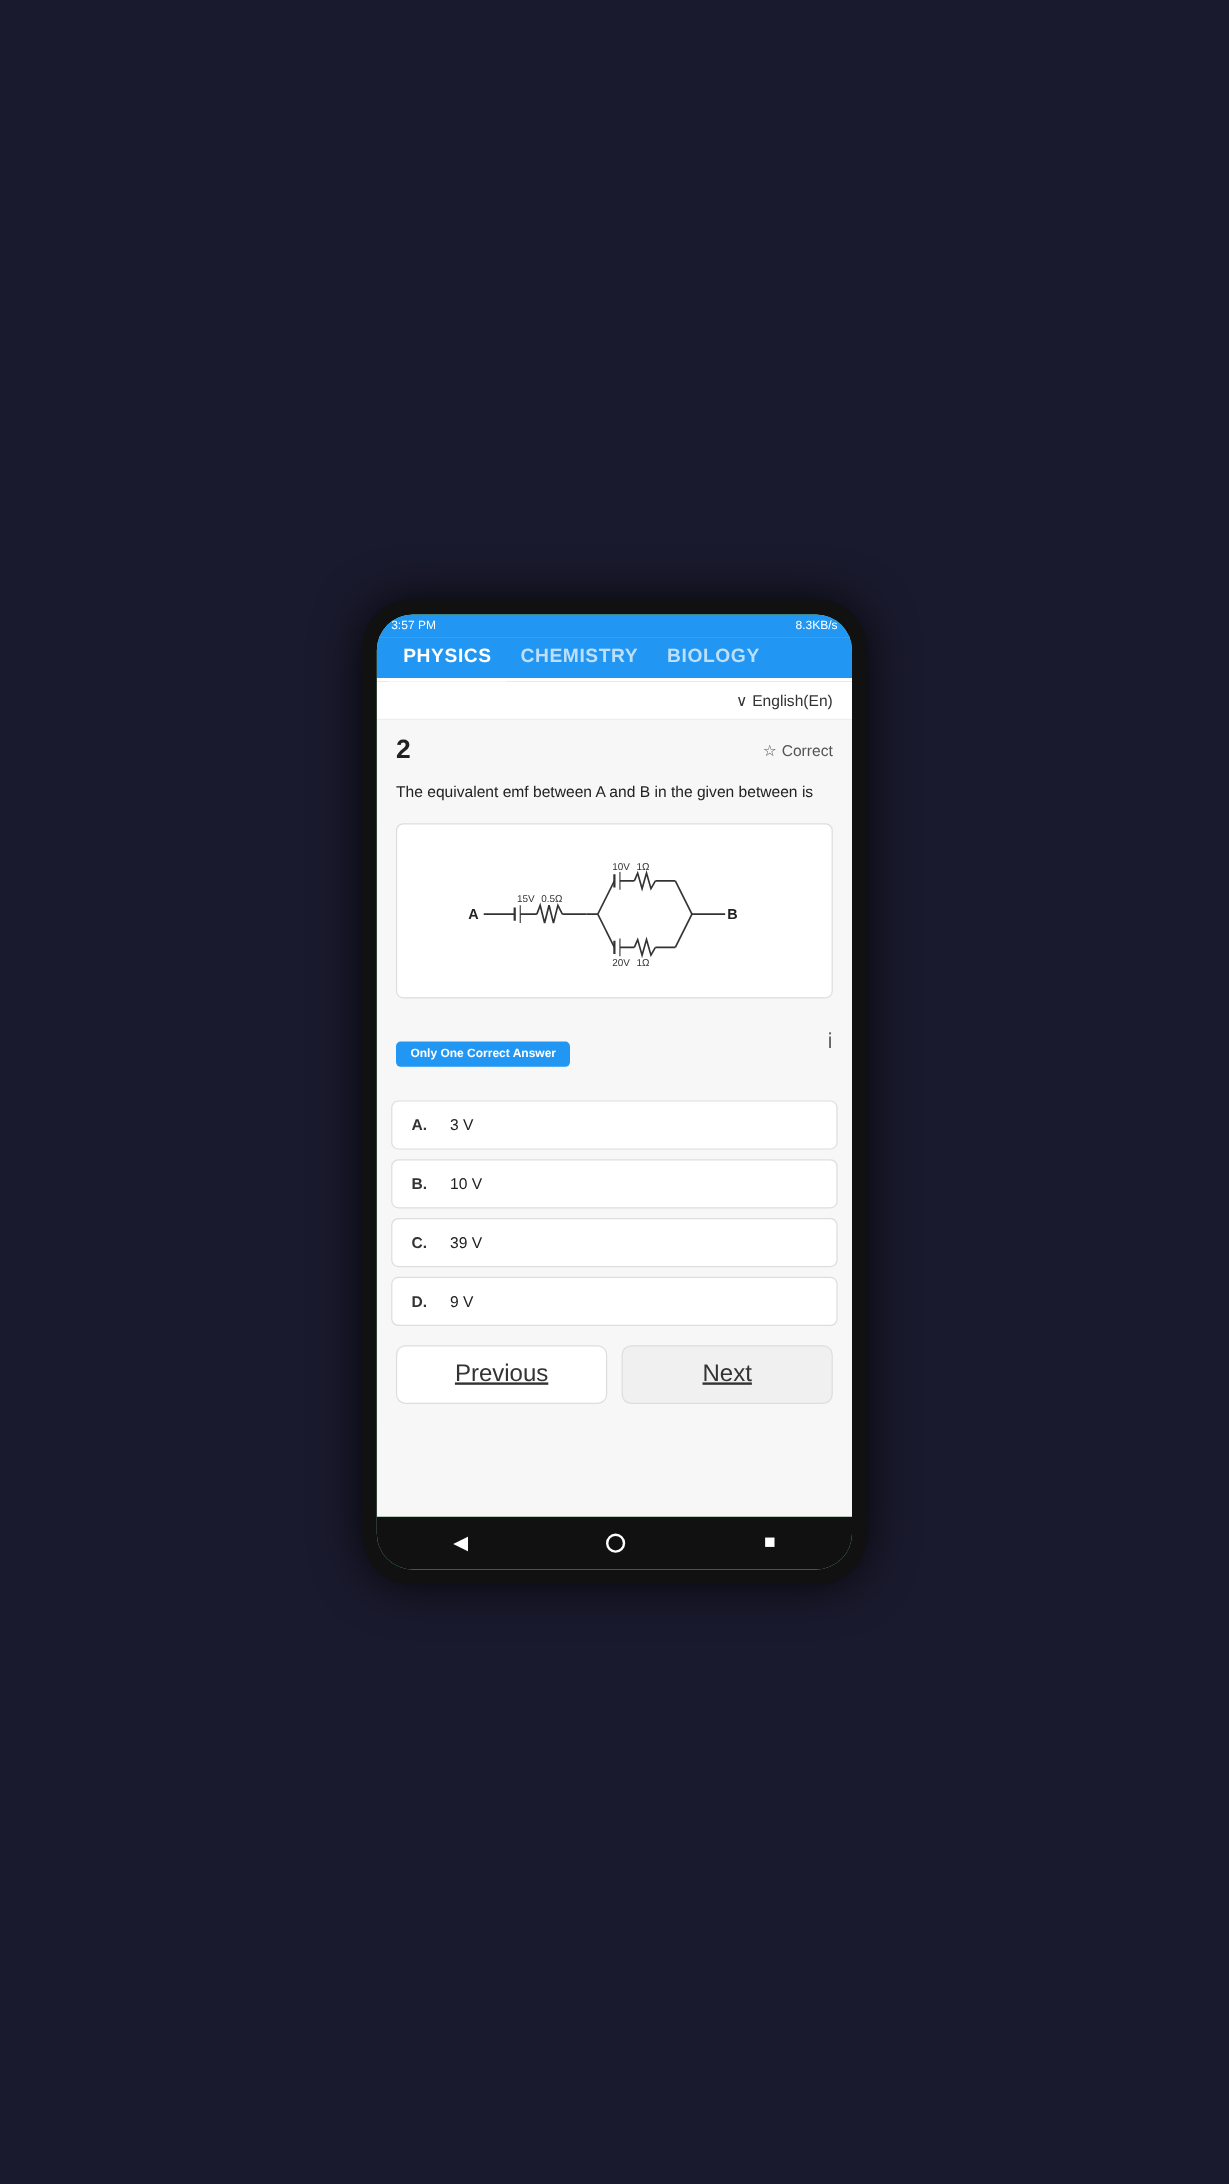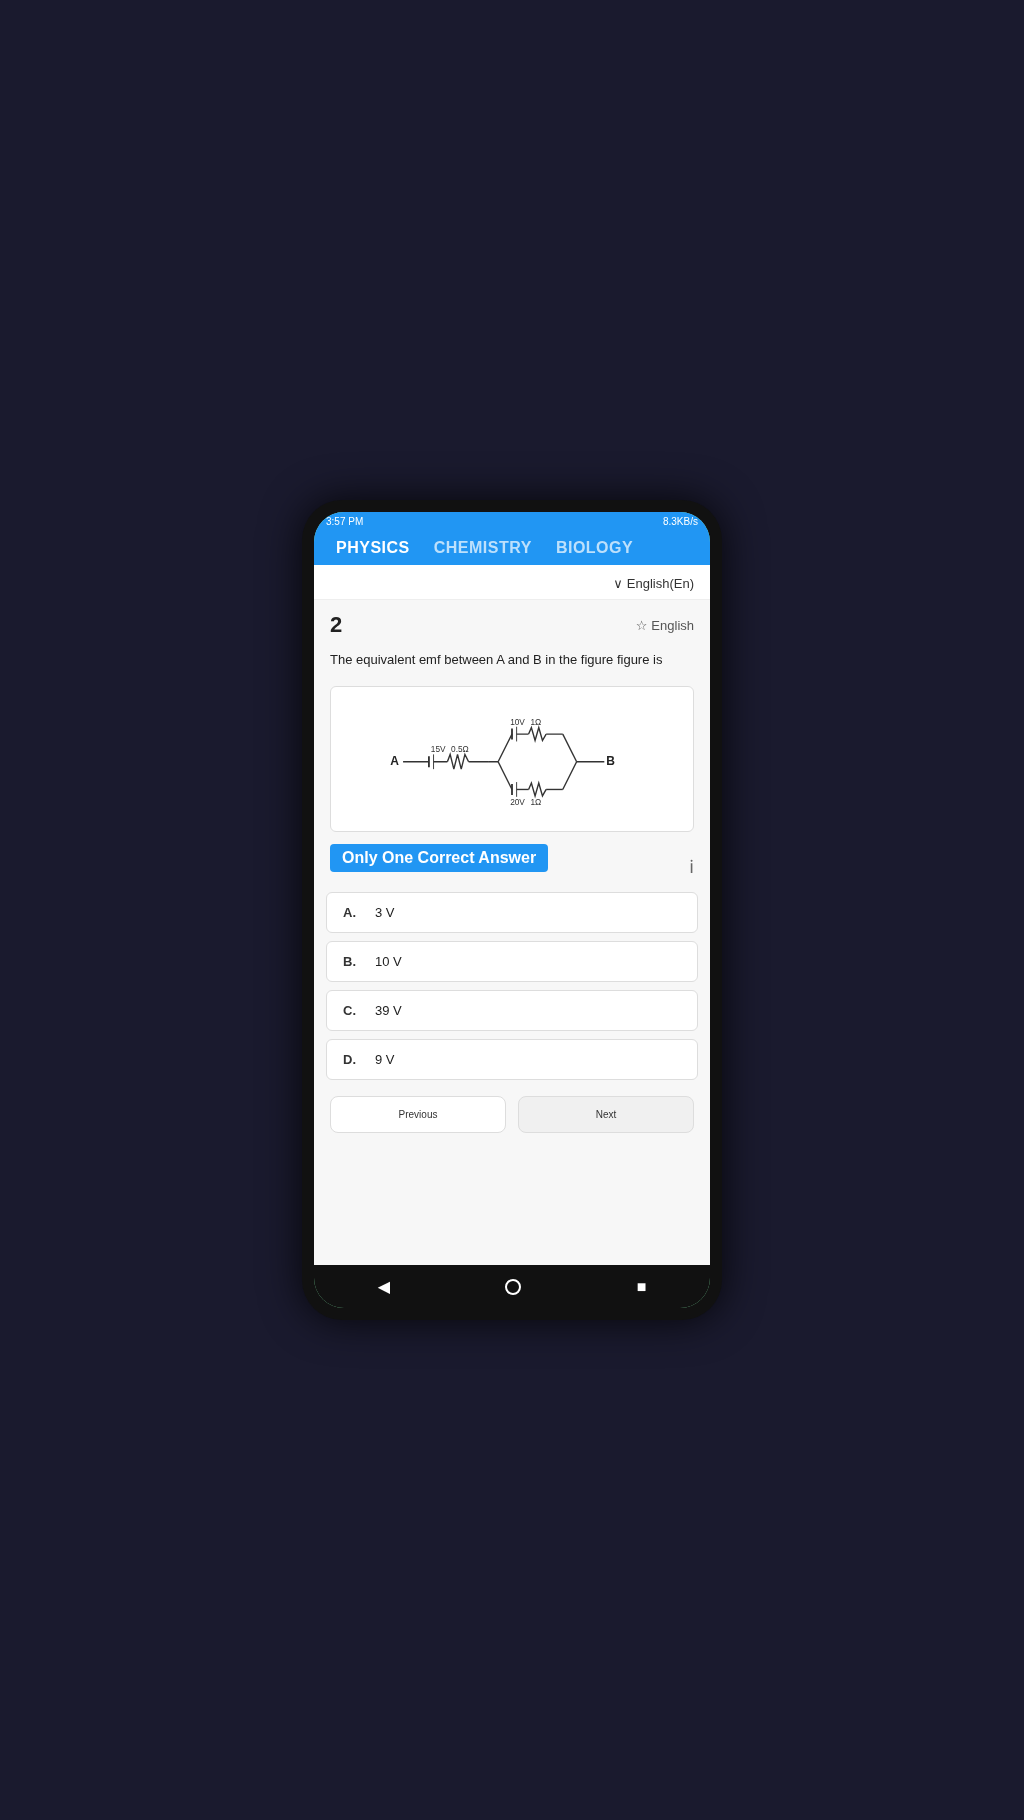--- a/index.html
+++ b/index.html
@@ -112,25 +112,25 @@
       border-radius: 6px;
       padding: 12px;
       display: flex;
       justify-content: center;
     }
     .circuit-svg {
       width: 260px;
       height: 120px;
     }
     .answer-type-badge {
-      margin: 0 16px;
+      margin: 24px 16px;
       display: inline-block;
       background: #2196f3;
       color: white;
-      font-size: 16px;
+      font-size: 10px;
       font-weight: bold;
       padding: 5px 12px;
       border-radius: 4px;
     }
     .info-icon {
       float: right;
       color: #666;
       font-size: 18px;
       margin: 10px 16px;
       cursor: pointer;
@@ -163,25 +163,26 @@
       gap: 12px;
       padding: 12px 16px;
       background: #f7f7f7;
     }
     .nav-btn {
       flex: 1;
       padding: 12px;
       border-radius: 8px;
       border: 1px solid #ddd;
       background: white;
-      font-size: 10px;
+      font-size: 20px;
       font-weight: 500;
       color: #333;
       cursor: pointer;
       text-align: center;
+      text-decoration: underline;
     }
     .nav-btn.next {
       background: #f0f0f0;
     }
     .bottom-nav {
       background: #111;
       display: flex;
       justify-content: space-around;
       align-items: center;
       padding: 8px 0;
@@ -224,25 +225,25 @@
         <div class="language-selector">
           <span>∨</span>
           <span>English(En)</span>
         </div>
       </div>
 
       <div class="question-header">
         <span class="question-number">2</span>
         <div class="review-btn">
           <span>☆</span>
-          <span>English</span>
-        </div>
-      </div>
-
-      <div class="question-text">The equivalent emf between A and B in the figure figure is</div>
+          <span>Correct</span>
+        </div>
+      </div>
+
+      <div class="question-text">The equivalent emf between A and B in the given between is</div>
 
       <div class="circuit-diagram">
         <svg class="circuit-svg" viewBox="0 0 280 130">
 
           <text x="8" y="72" font-size="13" font-weight="bold" fill="#222">A</text>
 
           <line x1="22" y1="68" x2="50" y2="68" stroke="#333" stroke-width="1.5"></line>
 
           <line x1="50" y1="62" x2="50" y2="74" stroke="#333" stroke-width="2"></line>
           <line x1="55" y1="60" x2="55" y2="76" stroke="#333" stroke-width="1"></line>

